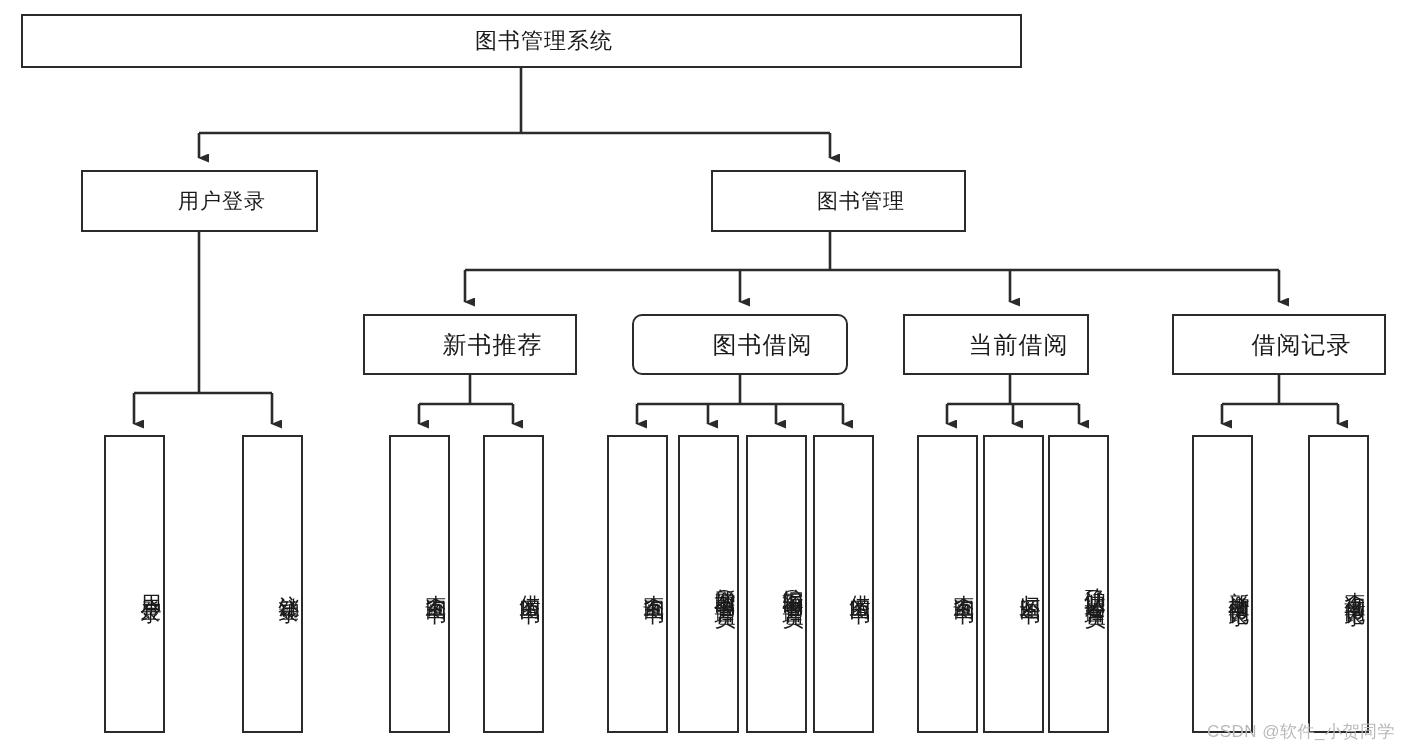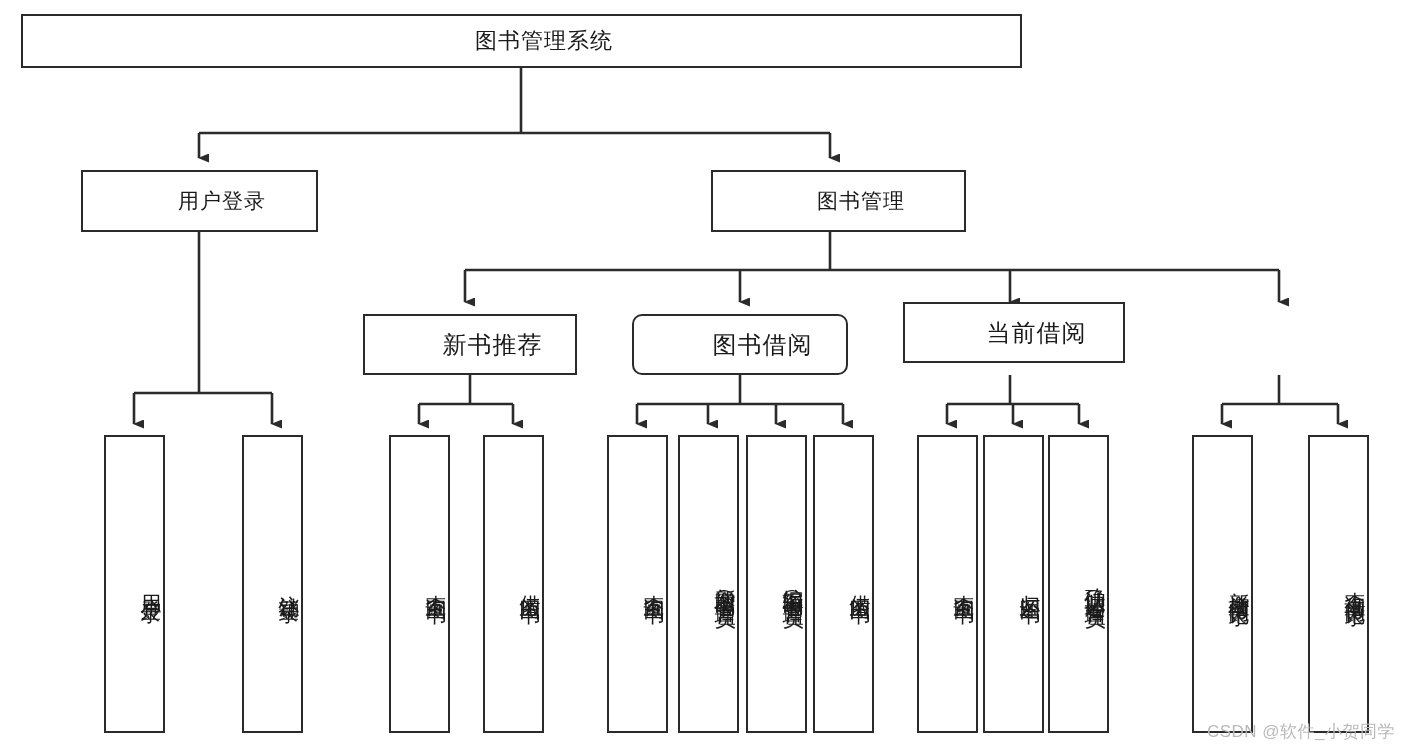--- a/index.html
+++ b/index.html
@@ -144,22 +144,25 @@
   <div class="node level2" style="left:711px; top:170px; width:255px; height:62px;">
     <span class="node-label">图书管理</span>
   </div>
 
   <div class="node level3" style="left:363px; top:314px; width:214px; height:61px;">
     <span class="node-label">新书推荐</span>
   </div>
   <div class="node level3" style="left:632px; top:314px; width:216px; height:61px;border-radius:10px;">
     <span class="node-label">图书借阅</span>
   </div>
-  <div class="node level3" style="left:903px; top:302px; width:222px; height:61px;">
+  <div class="node level3" style="left:903px; top:314px; width:186px; height:61px;">
     <span class="node-label">当前借阅</span>
+  </div>
+  <div class="node level3" style="left:1172px; top:314px; width:214px; height:61px;">
+    <span class="node-label">借阅记录</span>
   </div>
 
   <div class="node leaf" style="left:104px; top:435px; width:61px; height:298px;">
     <span class="node-label">用户登录</span>
   </div>
   <div class="node leaf" style="left:242px; top:435px; width:61px; height:298px;">
     <span class="node-label">注销登录</span>
   </div>
 
   <div class="node leaf" style="left:389px; top:435px; width:61px; height:298px;">

